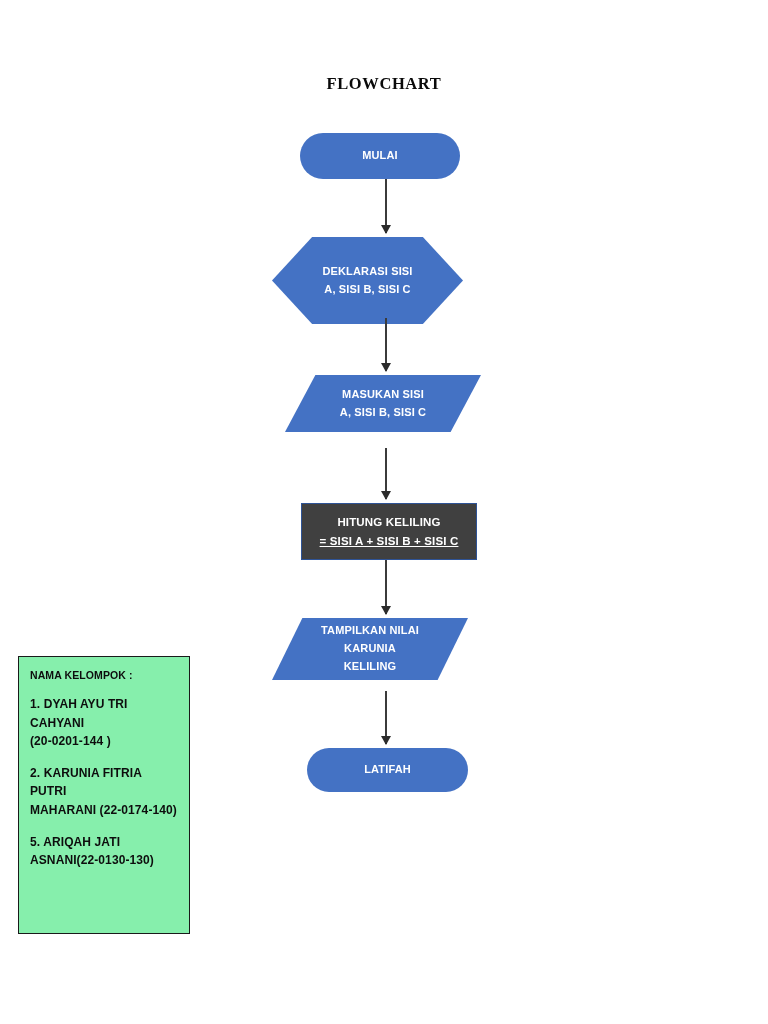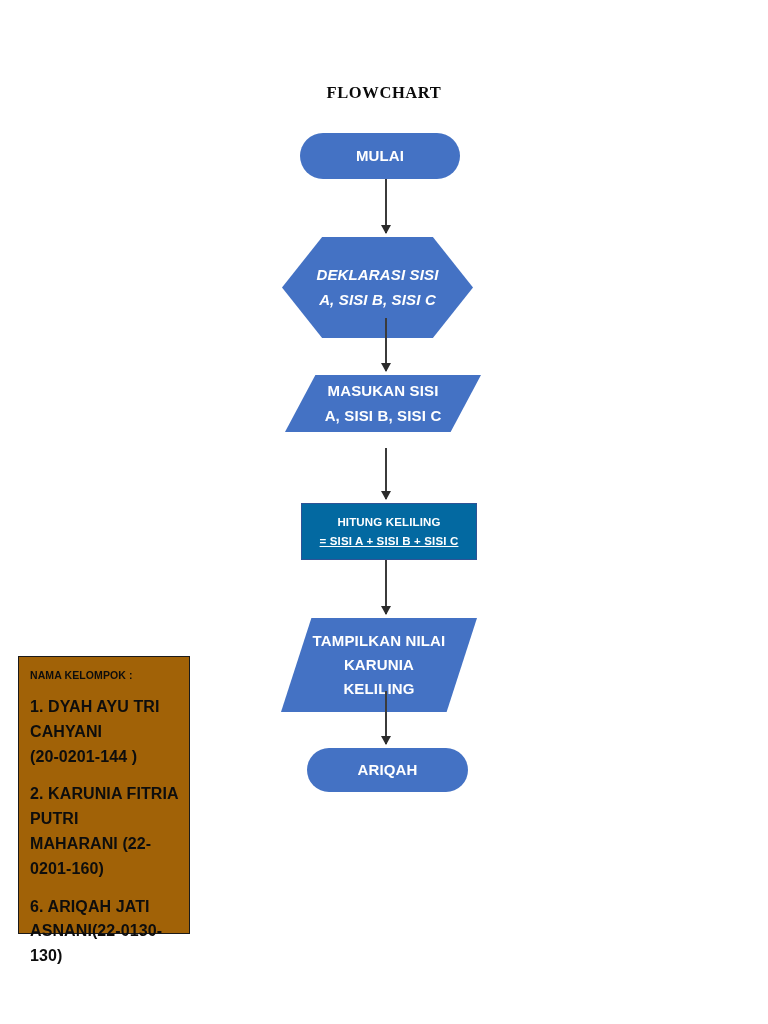--- a/index.html
+++ b/index.html
@@ -14,21 +14,21 @@
     height: 1024px;
     position: relative;
     font-family: "Liberation Sans", sans-serif;
     overflow: hidden;
   }
 
   
   .doc-title {
     position: absolute;
     left: 0;
-    top: 83px;
+    top: 74px;
     width: 768px;
     text-align: center;
     font-family: "Liberation Serif", serif;
     font-weight: bold;
     font-size: 16.5px;
     letter-spacing: 0.6px;
     color: #0a0a0a;
   }
 
   
@@ -49,38 +49,38 @@
     left: 0;
     top: 0;
     width: 100%;
     height: 100%;
     display: flex;
     flex-direction: column;
     align-items: center;
     justify-content: center;
     color: #ffffff;
     font-weight: bold;
-    font-size: 15px;
+    font-size: 11px;
     line-height: 1.62;
     letter-spacing: 0.15px;
     text-align: center;
     white-space: nowrap;
     pointer-events: none;
   }
   .node-label span { display: block; }
 
   
   .terminator {
     background: #4472C4;
     border-radius: 999px;
   }
 
   
   .process {
-    background: #0369a1;
+    background: #404040;
     border: 1.5px solid #2E5396;
   }
   .process .node-label {
     font-size: 11.5px;
   }
   .process .node-label span.formula {
     
     white-space: nowrap;
     text-decoration: underline;
   }
@@ -125,32 +125,32 @@
   }
 
   
   .name-box {
     position: absolute;
     left: 18px;
     top: 656px;
     width: 172px;
     height: 278px;
     border: 1.5px solid #1a1a1a;
-    background: #a16207;
+    background: #86efac;
     padding: 12px 10px 10px 11px;
   }
   .name-box-title {
     font-size: 10.5px;
     font-weight: bold;
     color: #0d0d0d;
     letter-spacing: 0.1px;
     margin-bottom: 14px;
   }
   .name-entry {
-    font-size: 16px;
+    font-size: 12px;
     font-weight: bold;
     color: #0d0d0d;
     line-height: 1.55;
     letter-spacing: 0.1px;
     margin-bottom: 13px;
   }
   .name-entry:last-child { margin-bottom: 0; }
 </style>
 </head>
 <body>
@@ -160,21 +160,21 @@
 <div class="flow-canvas">
 
   <div class="node terminator" style="left:300px; top:133px; width:160px; height:46px;">
     <div class="node-label">
       <span>MULAI</span>
     </div>
   </div>
 
   <div class="connector" style="left:385px; top:179px; height:54px;"></div>
 
-  <div class="node" style="left:282px; top:237px; width:191px; height:101px;font-style:italic;">
+  <div class="node" style="left:272px; top:237px; width:191px; height:87px;">
     <div class="hexagon-shape"></div>
     <div class="node-label">
       <span>DEKLARASI SISI</span>
       <span>A, SISI B, SISI C</span>
     </div>
   </div>
 
   <div class="connector" style="left:385px; top:318px; height:53px;"></div>
 
   <div class="node" style="left:285px; top:375px; width:196px; height:57px;">
@@ -189,51 +189,51 @@
 
   <div class="node process" style="left:301px; top:503px; width:176px; height:57px;">
     <div class="node-label">
       <span>HITUNG KELILING</span>
       <span class="formula">= SISI A + SISI B + SISI C</span>
     </div>
   </div>
 
   <div class="connector" style="left:385px; top:560px; height:54px;"></div>
 
-  <div class="node" style="left:281px; top:618px; width:196px; height:94px;">
+  <div class="node" style="left:272px; top:618px; width:196px; height:62px;">
     <div class="parallelogram-shape"></div>
     <div class="node-label">
       <span>TAMPILKAN NILAI</span>
       <span>KARUNIA</span>
       <span>KELILING</span>
     </div>
   </div>
 
   <div class="connector" style="left:385px; top:691px; height:53px;"></div>
 
   <div class="node terminator" style="left:307px; top:748px; width:161px; height:44px;">
     <div class="node-label">
-      <span>ARIQAH</span>
+      <span>LATIFAH</span>
     </div>
   </div>
 
 </div>
 
 <div class="name-box">
   <div class="name-box-title">NAMA KELOMPOK :</div>
 
   <div class="name-entry">
     <div>1. DYAH AYU TRI CAHYANI</div>
     <div>(20-0201-144 )</div>
   </div>
 
   <div class="name-entry">
     <div>2. KARUNIA FITRIA PUTRI</div>
-    <div>MAHARANI (22-0201-160)</div>
+    <div>MAHARANI (22-0174-140)</div>
   </div>
 
 
 
   <div class="name-entry">
-    <div>6. ARIQAH JATI</div>
+    <div>5. ARIQAH JATI</div>
     <div>ASNANI(22-0130-130)</div>
   </div>
 </div>
 
 </body></html>

